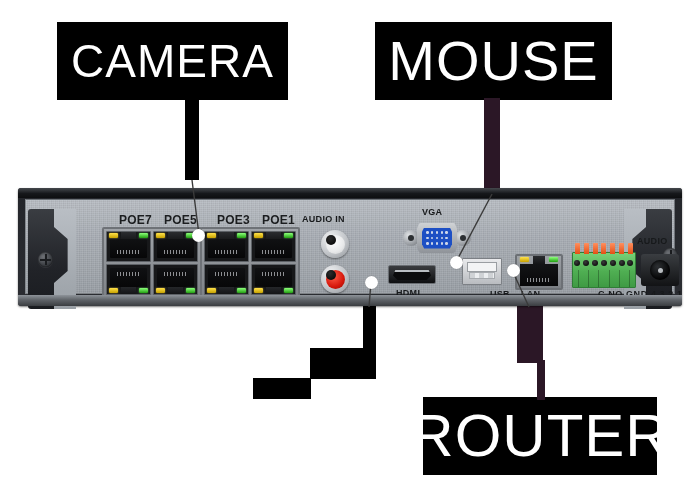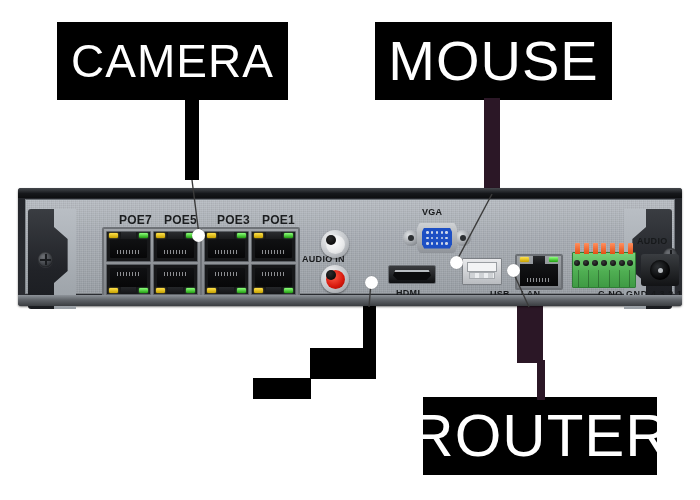--- a/index.html
+++ b/index.html
@@ -388,21 +388,21 @@
         <div class="rj45 flip">
           <div class="jack-tab"></div>
           <div class="jack-body">
               <div class="pins"></div>
             </div>
           <div class="led led-y l b"></div>
           <div class="led led-g r b"></div>
         </div>
       </div>
 
-      <div class="face-label" style="left:276px;top:14px;margin-top:40px;">AUDIO IN</div>
+      <div class="face-label" style="left:276px;top:14px;">AUDIO IN</div>
       <div class="rca" id="rca-in">
           <div class="rca-ring">
             <div class="rca-hole"></div>
           </div>
         </div>
       <div class="rca" id="rca-out">
           <div class="rca-ring">
             <div class="rca-hole"></div>
           </div>
         </div>

